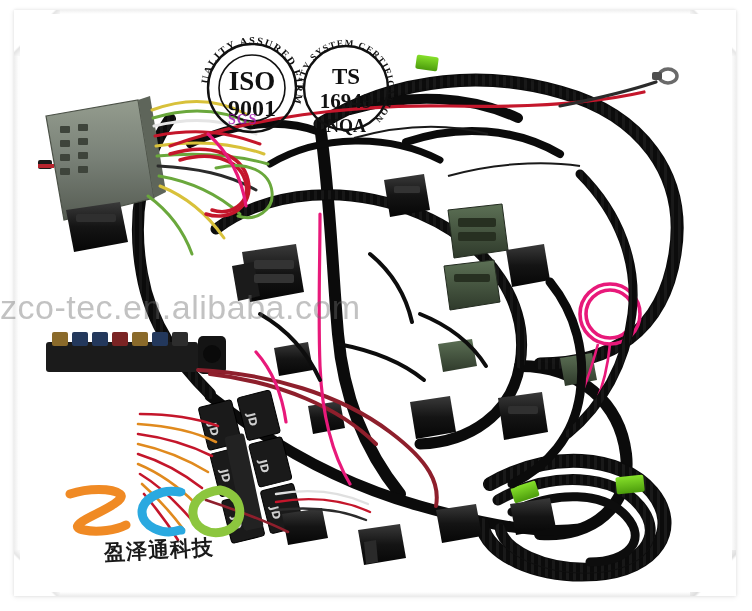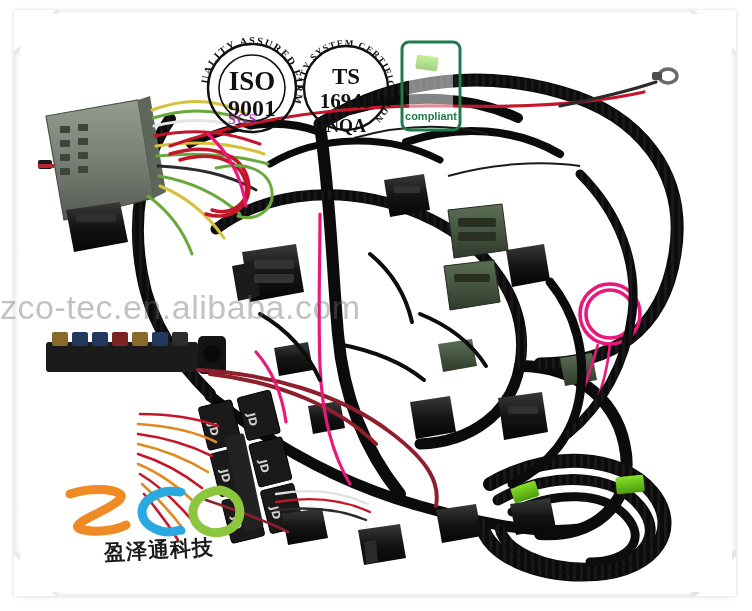--- a/index.html
+++ b/index.html
@@ -394,27 +394,20 @@
       <circle cx="54" cy="54" r="42" fill="none" stroke="#111" stroke-width="2.4"></circle>
       <text font-family="Liberation Serif, serif" font-size="9.2" font-weight="bold" fill="#111" letter-spacing="1.2">
         <textPath href="#ringpath-ts" startOffset="27%" text-anchor="middle">QUALITY SYSTEM CERTIFICATION</textPath>
       </text>
       <text x="54" y="50" text-anchor="middle" font-family="Liberation Serif, serif" font-size="23" font-weight="bold" fill="#111">TS</text>
       <text x="54" y="74" text-anchor="middle" font-family="Liberation Serif, serif" font-size="21" font-weight="bold" fill="#111">16949</text>
       <text x="54" y="98" text-anchor="middle" font-family="Liberation Serif, serif" font-size="18" font-weight="bold" fill="#111">NQA</text>
     </svg>
   </div>
 
-  <div class="stamp" style="left:398px;top:38px;">
-    <svg width="66" height="96" viewBox="0 0 66 96" xmlns="http://www.w3.org/2000/svg">
-      <rect x="4" y="4" width="58" height="88" rx="7" fill="none" stroke="#1f7a4d" stroke-width="3"></rect>
-      <rect x="11" y="11" width="44" height="74" rx="4" fill="#ffffff" opacity=".5"></rect>
-      <text x="33" y="82" text-anchor="middle" font-family="Liberation Sans, sans-serif" font-size="11" font-weight="bold" fill="#1f7a4d">compliant</text>
-    </svg>
-  </div>
 
   <div class="watermark">zco-tec.en.alibaba.com</div>
 
   <div class="logo">
     <svg width="190" height="62" viewBox="0 0 190 62" xmlns="http://www.w3.org/2000/svg">
 
       <path d="M8 16 C 26 10, 50 10, 58 16 C 64 21, 46 30, 30 38 C 16 45, 10 50, 22 52
                C 36 55, 54 52, 64 47" fill="none" stroke="#f08a24" stroke-width="9" stroke-linecap="round"></path>
 
       <path d="M118 14 C 98 10, 80 22, 80 34 C 80 48, 100 58, 118 52" fill="none" stroke="#2aa9e0" stroke-width="9" stroke-linecap="round"></path>

